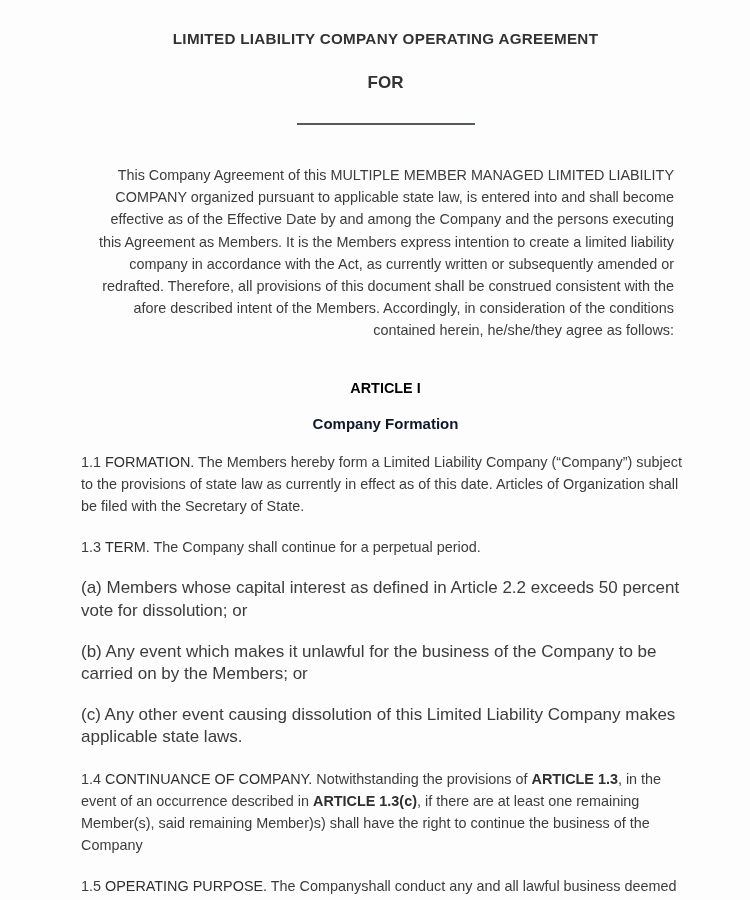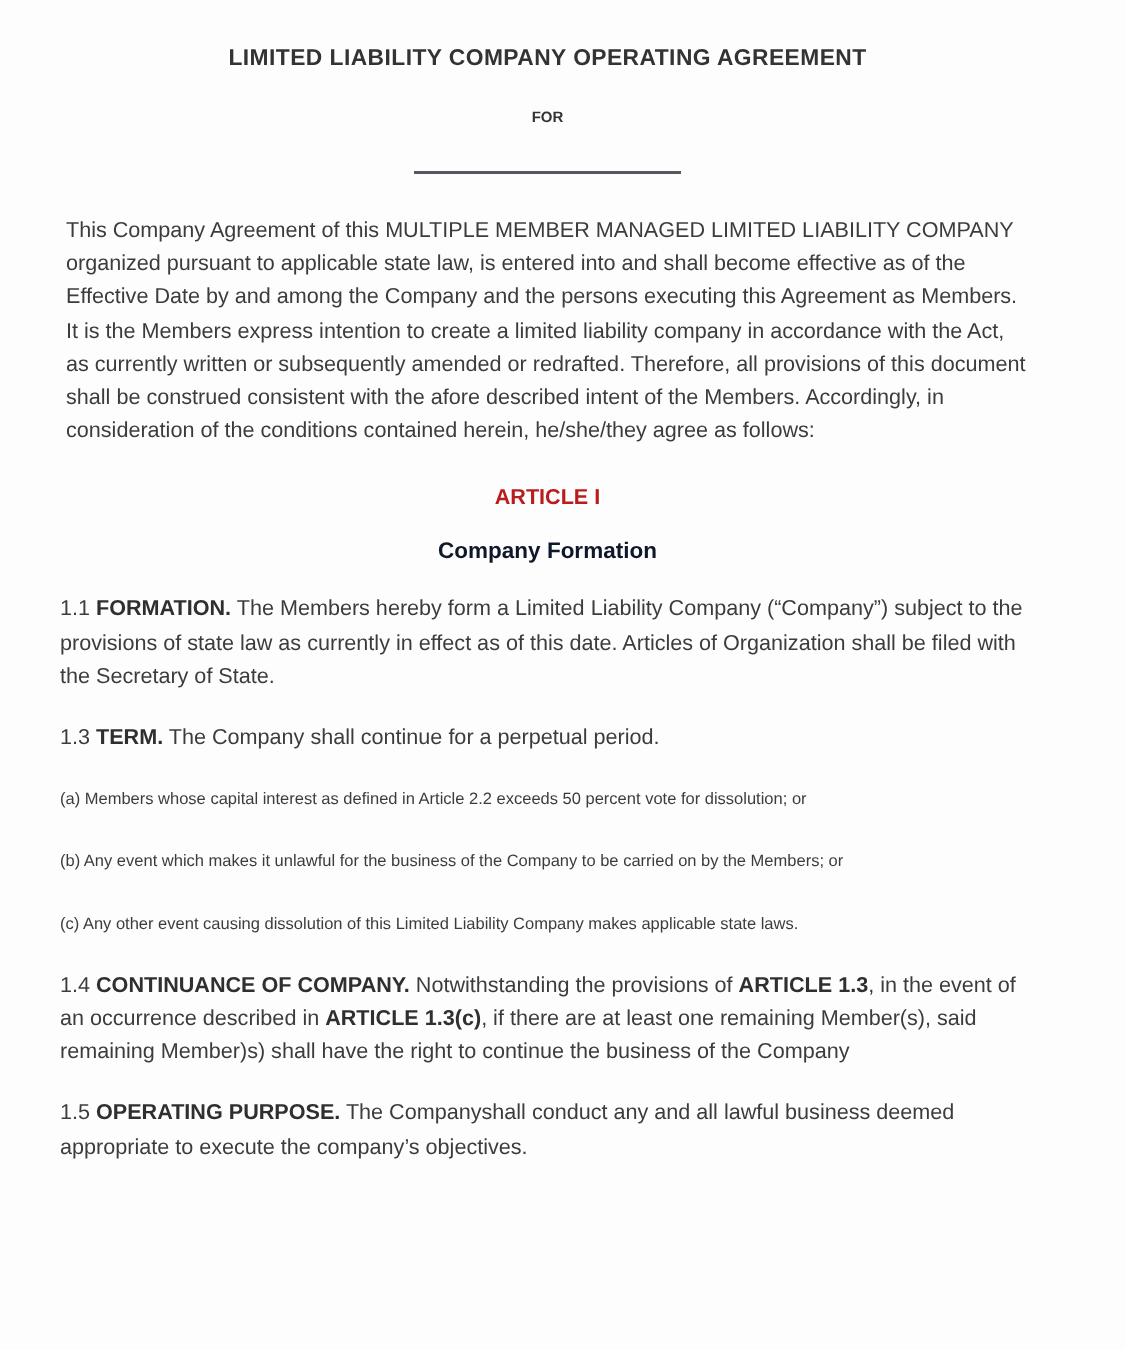--- a/index.html
+++ b/index.html
@@ -11,64 +11,64 @@
     width: 750px;
     height: 900px;
     font-family: "Liberation Sans", sans-serif;
     color: #3a3a3a;
     overflow: hidden;
   }
   .page {
     width: 750px;
     height: 900px;
     box-sizing: border-box;
-    padding: 26px 60px 0 40px;
+    padding: 26px 60px 0 81px;
     background: #fdfdfd;
     position: relative;
   }
   .doc-title {
     text-align: center;
     font-weight: bold;
     font-size: 15.2px;
     letter-spacing: 0.02em;
     color: #333333;
     margin: 0;
     padding-top: 4px;
   }
   .doc-for {
     text-align: center;
     font-weight: bold;
-    font-size: 10px;
+    font-size: 17px;
     color: #333333;
     margin: 0;
     padding-top: 26px;
   }
   .blank-rule-wrap {
     display: flex;
     justify-content: center;
     padding-top: 30px;
   }
   .blank-rule {
     width: 178px;
     height: 2px;
     background: #55585c;
   }
   .preamble {
     font-size: 14.4px;
     line-height: 22.2px;
-    margin: 4px;
+    margin: 16px;
     padding-top: 23px;
-    text-align: left;
+    text-align: right;
     color: #3c3c3c;
   }
   .article-heading {
     text-align: center;
     font-weight: bold;
     font-size: 14.4px;
-    color: #b91c1c;
+    color: #000000;
     margin: 0;
     padding-top: 22px;
   }
   .article-subheading {
     text-align: center;
     font-weight: bold;
     font-size: 15px;
     color: #0f172a;
     margin: 0;
     padding-top: 19px;
@@ -77,29 +77,29 @@
     font-size: 14.4px;
     line-height: 22.2px;
     margin: 0;
     padding-top: 19px;
     color: #3c3c3c;
   }
   .clause .num {
     font-weight: normal;
   }
   .clause .label {
-    font-weight: bold;
+    font-weight: normal;
     color: #2f2f2f;
   }
   .clause .ref {
     font-weight: bold;
     color: #2f2f2f;
   }
   .sub-clause {
-    font-size: 11px;
+    font-size: 17px;
     line-height: 22.2px;
     margin: 0;
     padding-top: 19px;
     color: #3c3c3c;
   }
 </style>
 </head>
 <body>
 
 <div class="page">

